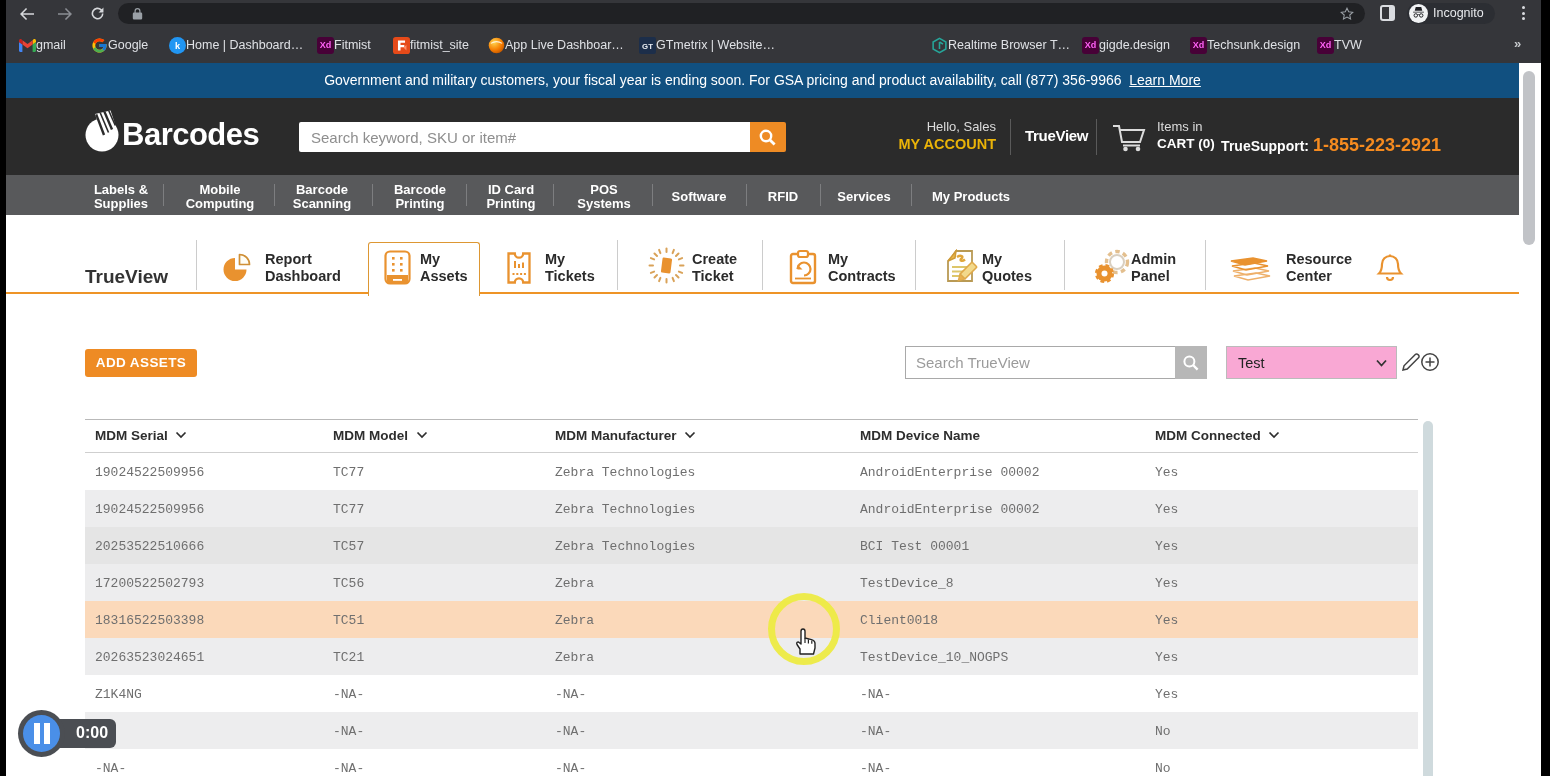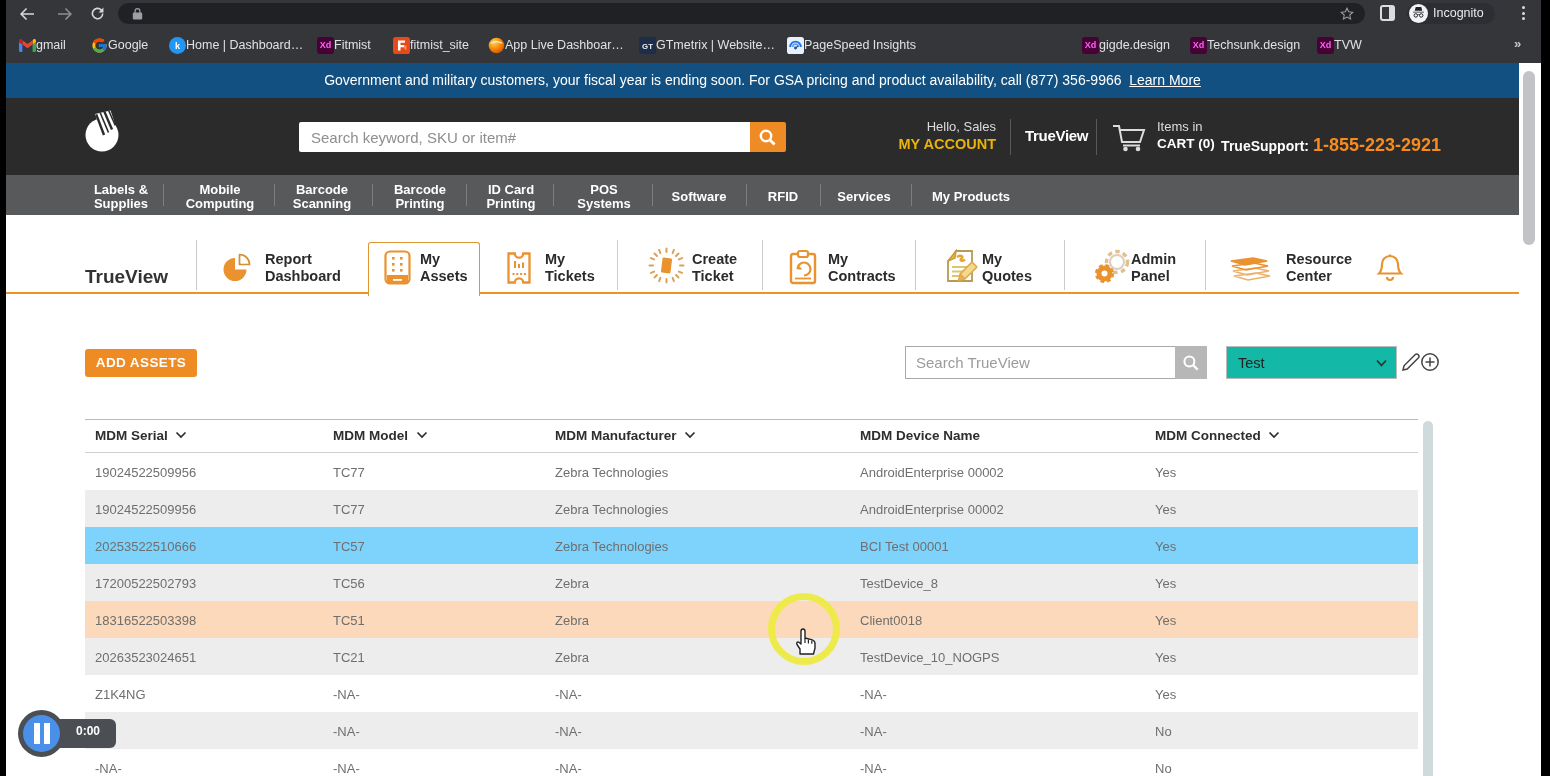--- a/index.html
+++ b/index.html
@@ -37,26 +37,26 @@
 .tablabel { position:absolute; font-size:14.5px; font-weight:bold; color:#2b2b2b; line-height:17px; }
 #selbox { position:absolute; left:362px; top:26.5px; width:112px; height:54px; border:1.6px solid #dd9733;
   border-bottom:none; background:#fff; border-radius:3px 3px 0 0; }
 
 
 .btn-orange { position:absolute; background:#ee8b24; color:#fff; font-weight:bold;
   font-size:13.5px; letter-spacing:0.4px; text-align:center; border-radius:3px; }
 #searchtv { position:absolute; left:899px; top:283px; width:271px; height:33px; border:1px solid #a9a9a9; background:#fff; }
 #searchtv .ph { position:absolute; left:10px; top:7px; color:#9b9b9b; font-size:15px; }
 #searchtvbtn { position:absolute; left:1169px; top:283px; width:32px; height:33px; background:#b7b7b7; }
-#tvselect { position:absolute; left:1220px; top:283px; width:171px; height:33px; border:1px solid #bbb; background:#14b8a6; }
+#tvselect { position:absolute; left:1220px; top:283px; width:171px; height:33px; border:1px solid #bbb; background:#f9a8d4; }
 #tvselect .val { position:absolute; left:11px; top:8px; font-size:14.5px; color:#222; }
 
 
 #tbl { position:absolute; left:79px; top:356px; width:1333px; }
-.trow { position:absolute; left:0; width:1333px; height:37px; }
+.trow { position:absolute; left:0; width:1333px; height:37px;font-family:Liberation Mono, monospace; }
 .tcell { position:absolute; top:12px; font-size:13px; color:#6f6f6f; white-space:nowrap; }
 .hcell { position:absolute; top:10px; font-size:13.5px; font-weight:bold; color:#2e2e2e; white-space:nowrap; }
 .c1 { left:10px; } .c2 { left:248px; } .c3 { left:470px; } .c4 { left:775px; } .c5 { left:1070px; }
 
 
 #pgsb { position:absolute; left:1519px; top:63px; width:22px; height:713px; background:#fff; }
 #pgsb .thumb { position:absolute; left:4px; top:8px; width:12px; height:174px; background:#c1c3c7; border-radius:6px; }
 #tblsb { position:absolute; left:1423px; top:421px; width:10px; height:360px; background:#cfdadd; border-radius:5px; }
 </style>
 </head>
@@ -152,29 +152,26 @@
           </svg>
         <span>App Live Dashboar…</span>
       </div>
       <div class="bm" style="left:633px">
         <svg class="bmicon" viewBox="0 0 24 24">
             <rect width="24" height="24" rx="3" fill="#1c2e4a"></rect>
             <text x="12" y="16.5" font-size="11" font-weight="bold" fill="#e9edf2" text-anchor="middle" font-family="Liberation Sans">GT</text>
           </svg>
         <span>GTmetrix | Website…</span>
       </div>
-      <div class="bm" style="left:781px">
+      <div class="bm" style="left:925px">
         <svg class="bmicon" viewBox="0 0 24 24">
-            <rect width="24" height="24" rx="4" fill="#e8f0fe"></rect>
-            <path d="M4.5 14a7.5 7.5 0 0 1 15 0" fill="none" stroke="#1a73e8" stroke-width="2.6"></path>
-            <path d="M8 14a4 4 0 0 1 8 0" fill="none" stroke="#669df6" stroke-width="2.4"></path>
-            <circle cx="12" cy="15.5" r="2" fill="#174ea6"></circle>
-            <path d="M12 15.5l4-3" stroke="#174ea6" stroke-width="1.6"></path>
-          </svg>
-        <span>PageSpeed Insights</span>
+            <path d="M12 2l9 5v10l-9 5-9-5V7z" fill="none" stroke="#26a69a" stroke-width="2.2"></path>
+            <path d="M12 7v10M12 7l5 3" stroke="#26a69a" stroke-width="2.2" fill="none"></path>
+          </svg>
+        <span>Realtime Browser T…</span>
       </div>
       <div class="bm" style="left:1076px">
         <span class="bmicon xd">Xd</span>
         <span>gigde.design</span>
       </div>
       <div class="bm" style="left:1184px">
         <span class="bmicon xd">Xd</span>
         <span>Techsunk.design</span>
       </div>
       <div class="bm" style="left:1311px">
@@ -191,20 +188,21 @@
       <svg class="abs" style="left:77px;top:8px" width="40" height="46" viewBox="0 0 40 46">
         <circle cx="19" cy="29" r="16.5" fill="#fff"></circle>
         <polygon points="12,8 27.5,4.5 33,21 19,29" fill="#fff"></polygon>
         <g stroke="#2b2b2b">
             <path d="M13.2 8.4 L21 29" stroke-width="2.4"></path>
             <path d="M17.2 6.8 L25.5 26.5" stroke-width="1.6"></path>
             <path d="M21.4 5.6 L29 23.5" stroke-width="2.4"></path>
             <path d="M25.8 4.8 L32.3 19.5" stroke-width="1.6"></path>
           </g>
       </svg>
+      <div class="abs" style="left:116px;top:19px;font-size:31px;font-weight:bold;color:#fff;letter-spacing:-0.5px">Barcodes</div>
 
       <div class="abs" style="left:293px;top:24px;width:451px;height:30px;background:#fff;border-radius:2px 0 0 2px"></div>
       <div class="abs" style="left:305px;top:31px;font-size:15px;color:#8e8e8e">Search keyword, SKU or item#</div>
       <div class="abs" style="left:744px;top:24px;width:36px;height:30px;background:#ee8b24;border-radius:0 2px 2px 0"></div>
       <svg class="abs" style="left:752px;top:30px" width="19" height="19" viewBox="0 0 19 19">
           <circle cx="8" cy="8" r="5.2" fill="none" stroke="#fff" stroke-width="2.4"></circle>
           <path d="M12 12l4.6 4.6" stroke="#fff" stroke-width="2.8"></path>
         </svg>
 
       <div class="abs" style="left:835px;top:21px;width:155px;text-align:right;color:#dcdcdc;font-size:13px">Hello, Sales</div>
@@ -406,21 +404,21 @@
             <div class="tcell c4">AndroidEnterprise 00002</div>
             <div class="tcell c5">Yes</div>
         </div>
         <div class="trow" style="top:71px;background:#ededee">
           <div class="tcell c1">19024522509956</div>
             <div class="tcell c2">TC77</div>
             <div class="tcell c3">Zebra Technologies</div>
             <div class="tcell c4">AndroidEnterprise 00002</div>
             <div class="tcell c5">Yes</div>
         </div>
-        <div class="trow" style="top:108px;background:#7dd3fc">
+        <div class="trow" style="top:108px;background:#e5e5e5">
           <div class="tcell c1">20253522510666</div>
             <div class="tcell c2">TC57</div>
             <div class="tcell c3">Zebra Technologies</div>
             <div class="tcell c4">BCI Test 00001</div>
             <div class="tcell c5">Yes</div>
         </div>
         <div class="trow" style="top:145px;background:#ededee">
           <div class="tcell c1">17200522502793</div>
             <div class="tcell c2">TC56</div>
             <div class="tcell c3">Zebra</div>
@@ -469,19 +467,19 @@
     <svg class="abs" style="left:786px;top:564px" width="26" height="28" viewBox="0 0 26 28">
       <path d="M8 27 L8 22 5 17.5c-1-1.8.8-3.3 2.2-2L9 17V4.2C9 3 9.9 2 11 2s2 1 2 2.2V11l6.5 1.6c2 .5 3.5 1.6 3.5 4v4.4l-1.5 6z" fill="#fff" stroke="#222" stroke-width="1.4" stroke-linejoin="round"></path>
       <path d="M13 11v5M16.4 12.5v4M19.8 13.5v3.2" stroke="#222" stroke-width="1.2" fill="none"></path>
     </svg>
 
     <div class="abs" style="left:38px;top:656px;width:72px;height:29px;background:#4b4e53;border-radius:0 6px 6px 0"></div>
     <div class="abs" style="left:12px;top:647px;width:47px;height:47px;border-radius:50%;background:#4b4e53"></div>
     <div class="abs" style="left:17px;top:652px;width:37px;height:37px;border-radius:50%;background:#4a8fe8"></div>
     <div class="abs" style="left:28px;top:660px;width:6px;height:21px;background:#fff"></div>
     <div class="abs" style="left:38px;top:660px;width:6px;height:21px;background:#fff"></div>
-    <div class="abs" style="left:70px;top:661px;color:#fff;font-weight:bold;font-size:12px">0:00</div>
+    <div class="abs" style="left:70px;top:661px;color:#fff;font-weight:bold;font-size:16px">0:00</div>
   </div>
   <div id="pgsb">
       <div class="thumb"></div>
     </div>
   <div id="tblsb"></div>
 </div>
 
 </body></html>

